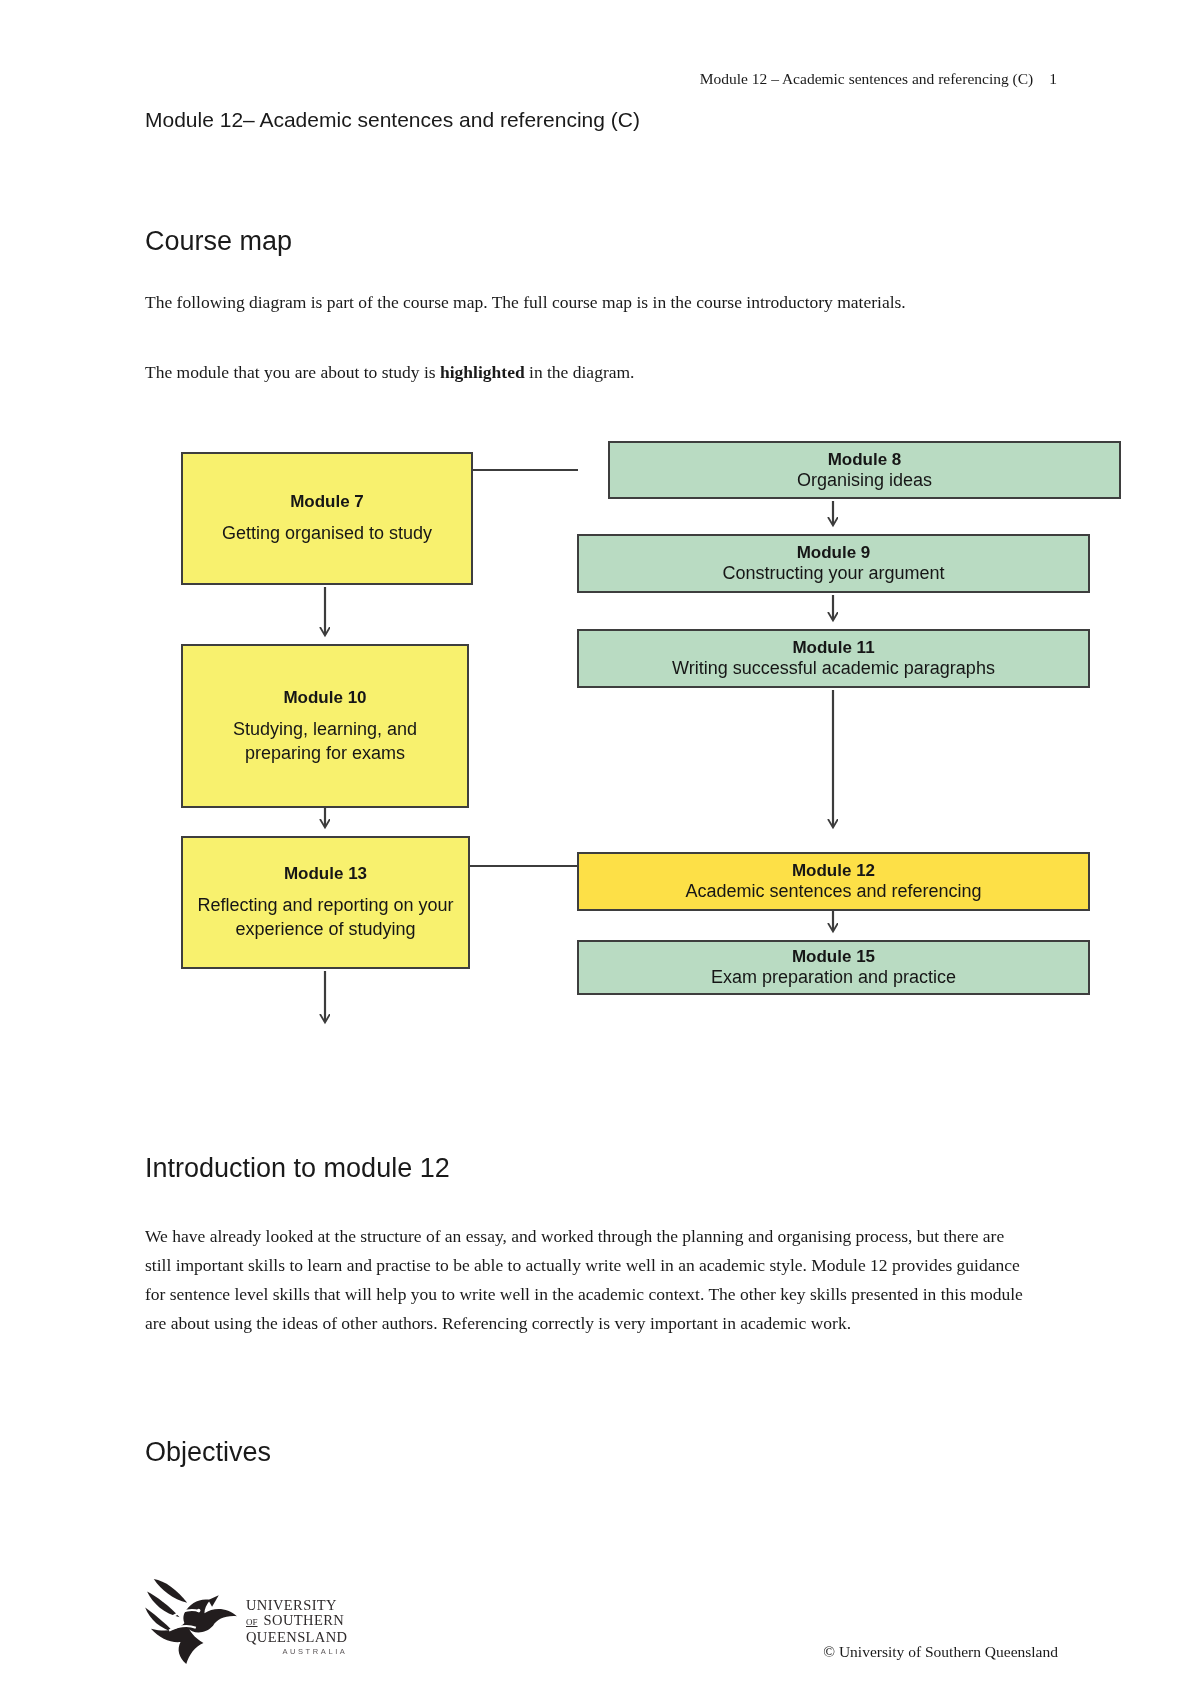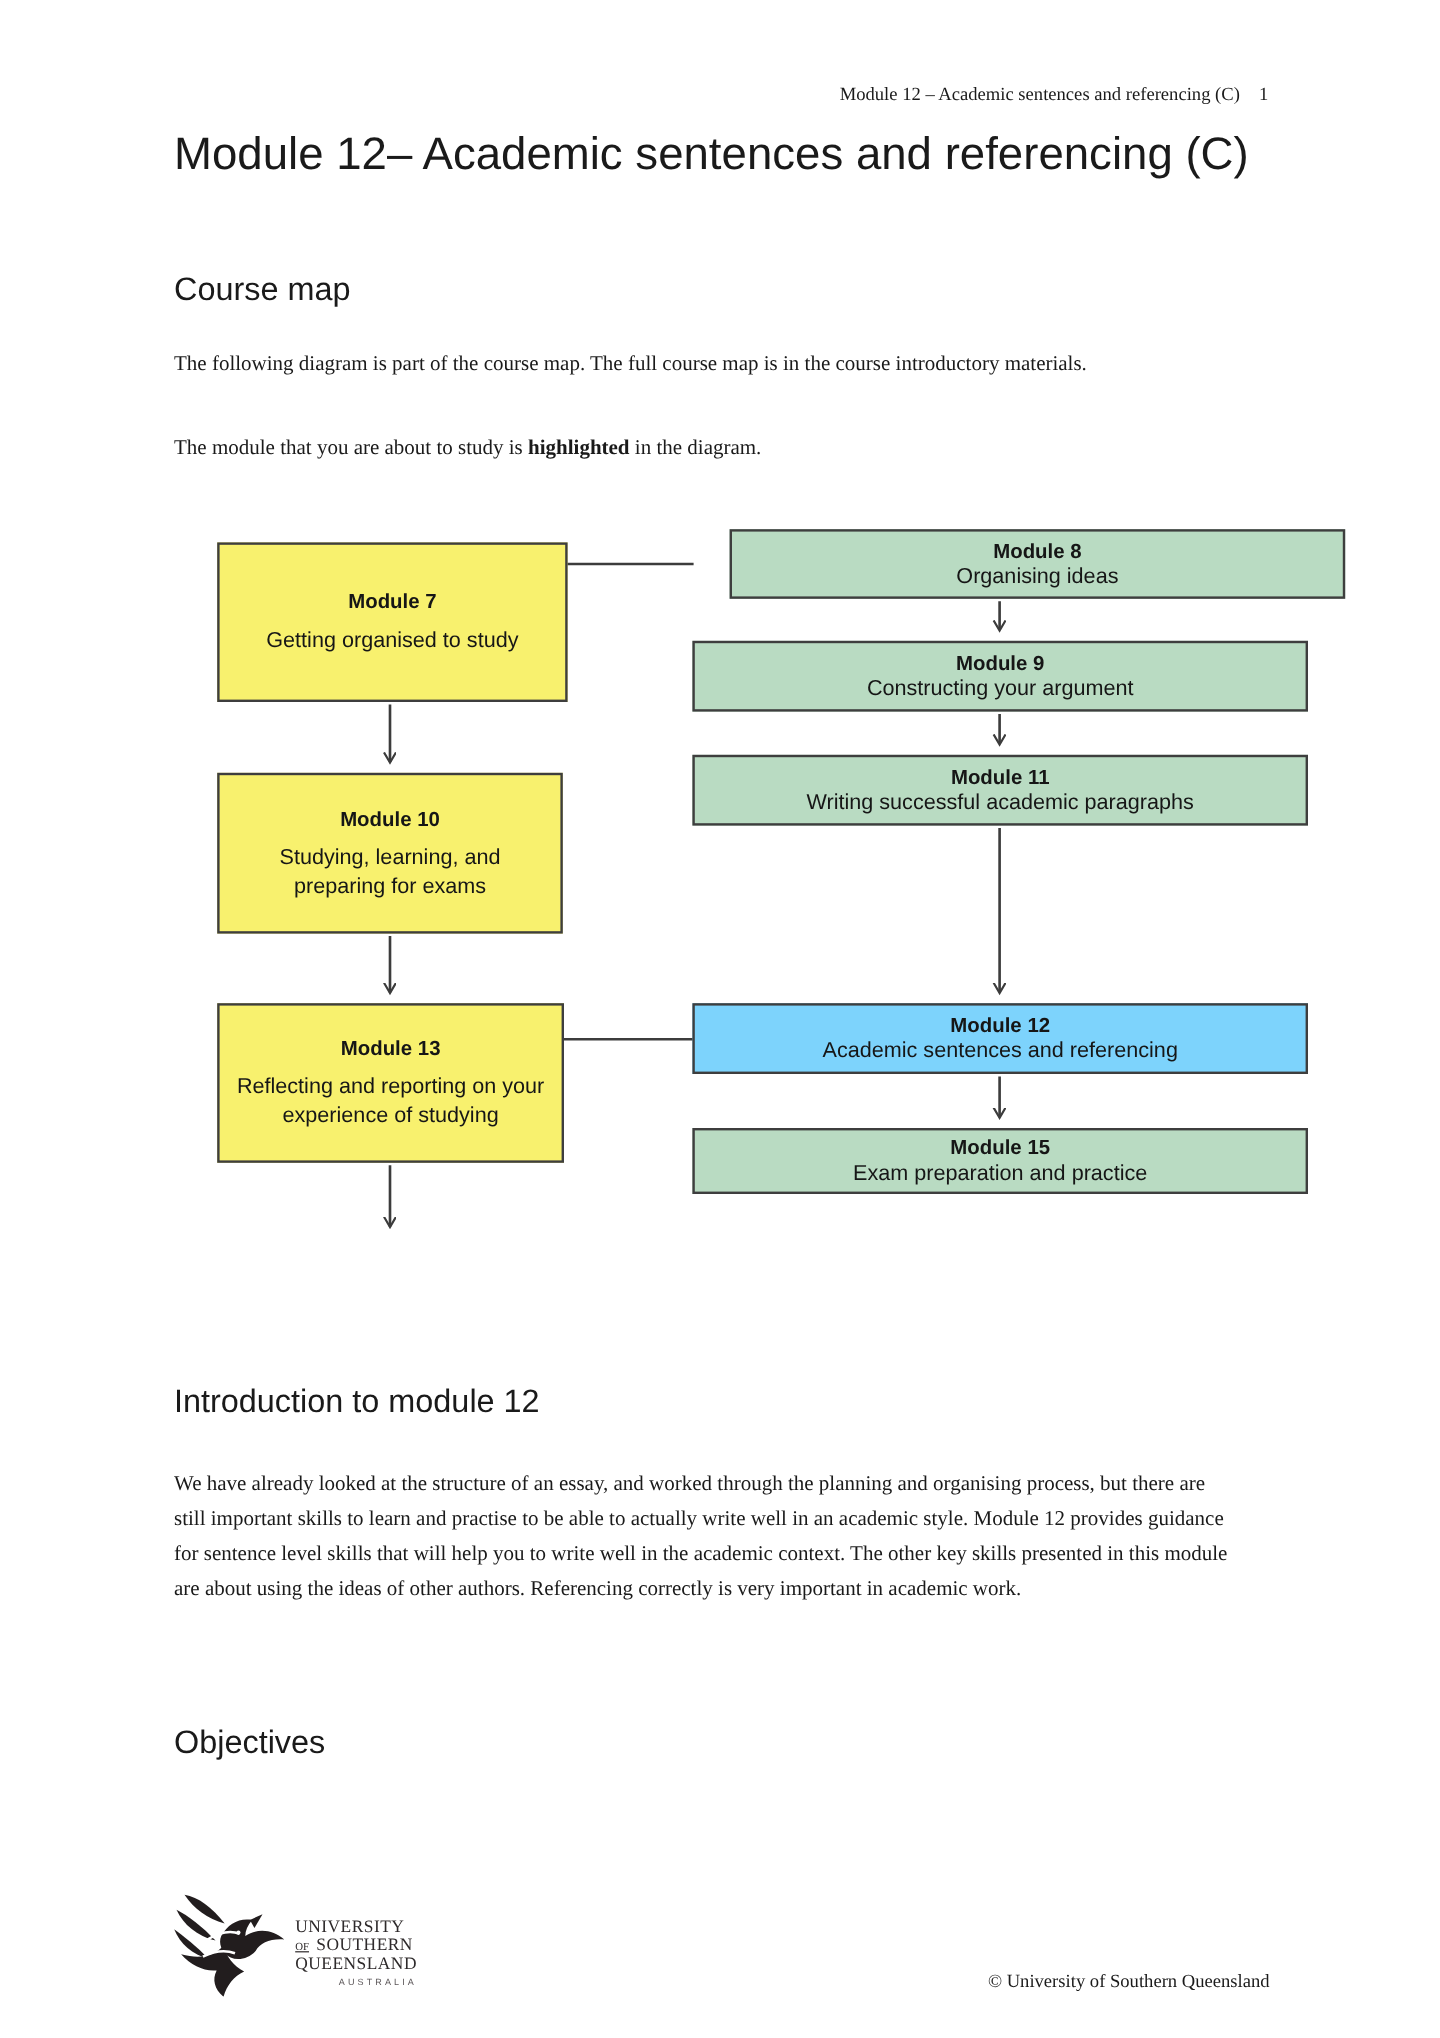--- a/index.html
+++ b/index.html
@@ -3,21 +3,21 @@
 <meta charset="utf-8">
 <style>
   html,body{margin:0;padding:0;background:#ffffff;}
   .page{position:relative;width:1200px;height:1698px;background:#fff;overflow:hidden;
         font-family:"Liberation Serif",serif;color:#1a1a1a;}
 
   
   .hdr{position:absolute;top:70px;right:143px;font-size:15.5px;white-space:nowrap;}
   .hdr .pgnum{margin-left:16px;}
   h1.doc-title{position:absolute;top:108px;left:145px;margin:0;
-        font-family:"Liberation Sans",sans-serif;font-weight:400;font-size:38px;letter-spacing:0;}
+        font-family:"Liberation Sans",sans-serif;font-weight:400;font-size:21px;letter-spacing:0;}
   .h2{position:absolute;left:145px;margin:0;font-family:"Liberation Sans",sans-serif;
         font-weight:400;font-size:27px;}
   #h2-course{top:226px;}
   #h2-intro{top:1153px;}
   #h2-objectives{top:1393px;margin-top:44px;}
   .para{position:absolute;left:145px;font-size:17.5px;line-height:29px;margin:0;}
   #p-coursemap1{top:288px;width:860px;}
   #p-coursemap2{top:358px;width:900px;}
   #p-intro{top:1222px;width:880px;}
   #p-objectives{top:1492px;width:900px;}
@@ -25,26 +25,26 @@
   
   .diagram{position:absolute;top:430px;left:0;width:1200px;height:612px;}
   .diagram svg.connectors{position:absolute;top:0;left:0;width:1200px;height:612px;}
   .dbox{position:absolute;box-sizing:border-box;border:2px solid #3E3E3E;
         display:flex;flex-direction:column;align-items:center;justify-content:center;
         text-align:center;font-family:"Liberation Sans",sans-serif;color:#161616;}
   .dbox .bt{font-weight:bold;font-size:17px;line-height:20px;}
   .dbox .bs{font-size:18px;line-height:24px;padding:0 14px;}
   .v-yellow{background:#F8F16E;}
   .v-green{background:#B9DBC2;}
-  .v-highlight{background:#7dd3fc;}
+  .v-highlight{background:#fde047;margin-top:16px;}
   .v-yellow .bt{margin-bottom:9px;}
   .v-green .bt,.v-highlight .bt{margin-bottom:0;}
   .v-green .bs,.v-highlight .bs{line-height:21px;}
   #b-m7 {left:181px;top:22px; width:292px;height:133px;}
-  #b-m10{left:181px;top:214px;width:288px;height:134px;}
+  #b-m10{left:181px;top:214px;width:288px;height:164px;}
   #b-m13{left:181px;top:406px;width:289px;height:133px;}
   #b-m8 {left:608px;top:11px; width:513px;height:58px;}
   #b-m9 {left:577px;top:104px;width:513px;height:59px;}
   #b-m11{left:577px;top:199px;width:513px;height:59px;}
   #b-m12{left:577px;top:406px;width:513px;height:59px;}
   #b-m15{left:577px;top:510px;width:513px;height:55px;}
 
   
   .logo{position:absolute;left:140px;top:1578px;display:flex;align-items:flex-end;}
   .logo svg{width:104px;height:86px;}

